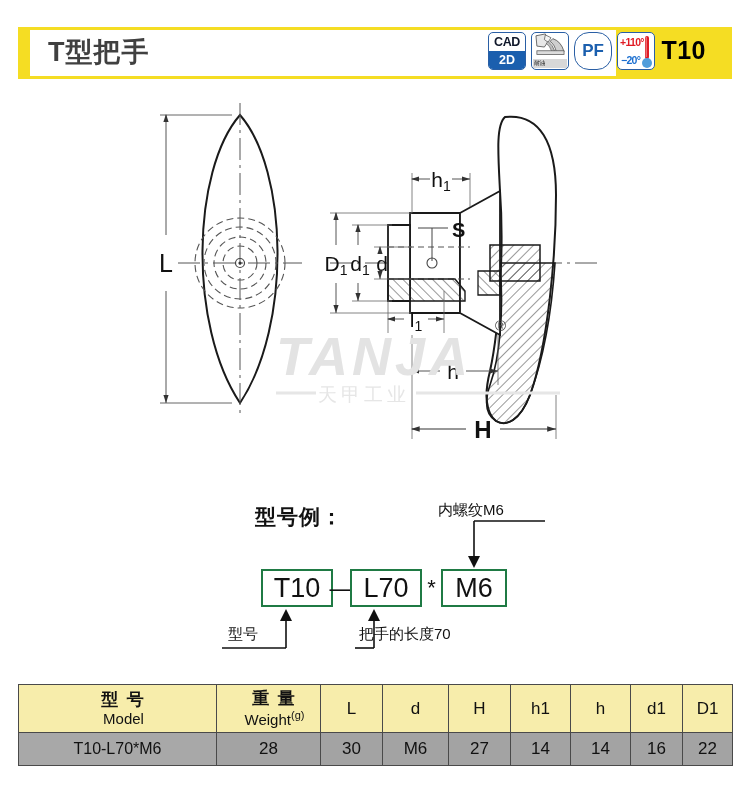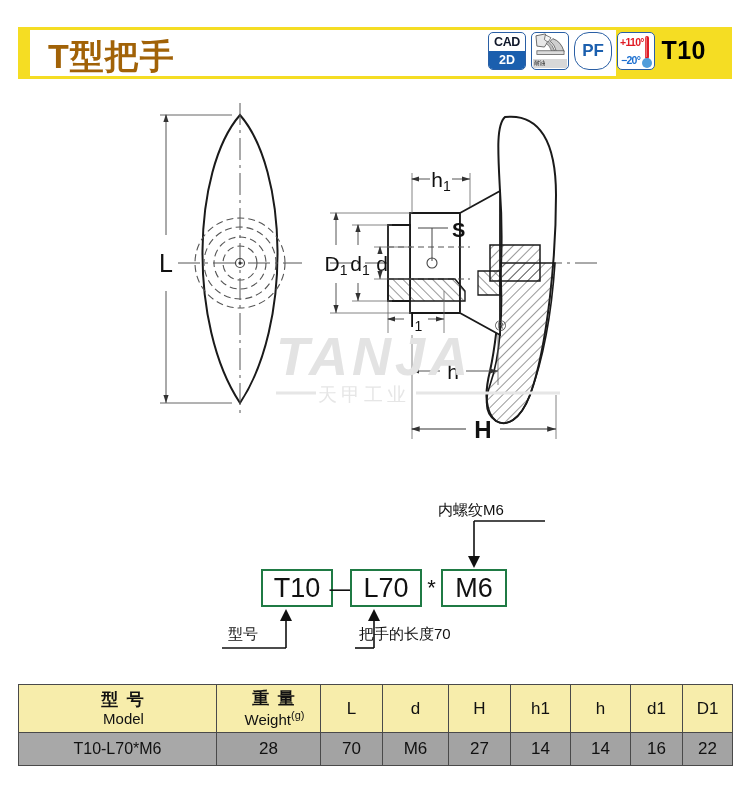--- a/index.html
+++ b/index.html
@@ -30,24 +30,24 @@
     left: 12px;
     top: 3px;
     width: 586px;
     height: 46px;
     background: #ffffff;
   }
   #header-title {
     position: absolute;
     left: 30px;
     top: 7px;
-    font-size: 34px;
+    font-size: 27px;
     font-weight: bold;
     letter-spacing: 1px;
-    color: #a16207;
+    color: #404040;
     white-space: nowrap;
   }
   #badges {
     position: absolute;
     left: 470px;
     top: 5px;
     display: flex;
     gap: 5px;
     align-items: center;
   }
@@ -409,20 +409,21 @@
   
   <svg id="watermark" viewBox="0 0 300 90">
     <text x="8" y="52" font-family="Liberation Sans, sans-serif" font-size="54" font-weight="bold" font-style="italic" fill="#e3e3e3" letter-spacing="4">TANJA</text>
     <text x="50" y="78" font-family="Liberation Sans, sans-serif" font-size="19" fill="#e6e6e6" letter-spacing="4">天甲工业</text>
     <line x1="8" y1="70" x2="48" y2="70" stroke="#e6e6e6" stroke-width="3"></line>
     <line x1="148" y1="70" x2="292" y2="70" stroke="#e6e6e6" stroke-width="3"></line>
   </svg>
 </div>
 
 <div id="model-example">
+  <div id="model-caption">型号例：</div>
   <div id="thread-note">内螺纹M6</div>
 
   <div class="code-box" id="box-model">T10</div>
   <div id="sep-dash">—</div>
   <div class="code-box" id="box-len">L70</div>
   <div id="sep-star">*</div>
   <div class="code-box" id="box-thread">M6</div>
 
   <div id="label-model">型号</div>
   <div id="label-length">把手的长度70</div>
@@ -483,21 +484,21 @@
       <th class="th-single">h1</th>
       <th class="th-single">h</th>
       <th class="th-single">d1</th>
       <th class="th-single">D1</th>
     </tr>
   </thead>
   <tbody>
     <tr>
       <td class="model-cell">T10-L70*M6</td>
       <td>28</td>
-      <td>70</td>
+      <td>30</td>
       <td>M6</td>
       <td>27</td>
       <td>14</td>
       <td>14</td>
       <td>16</td>
       <td>22</td>
     </tr>
   </tbody>
 </table>
 

